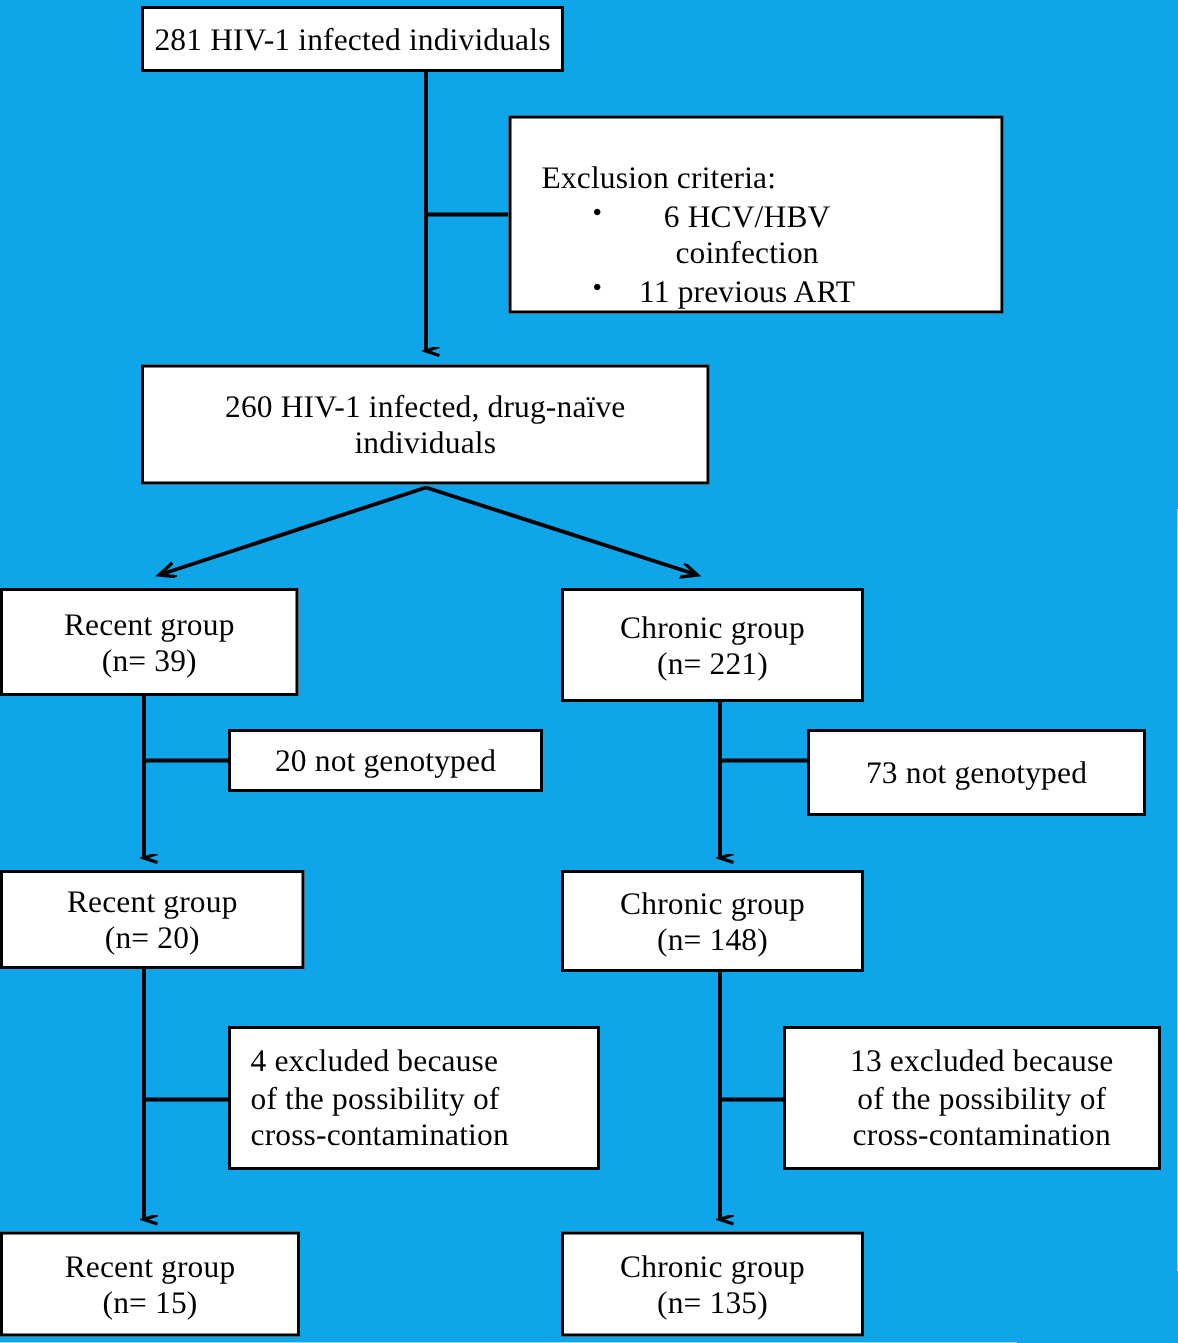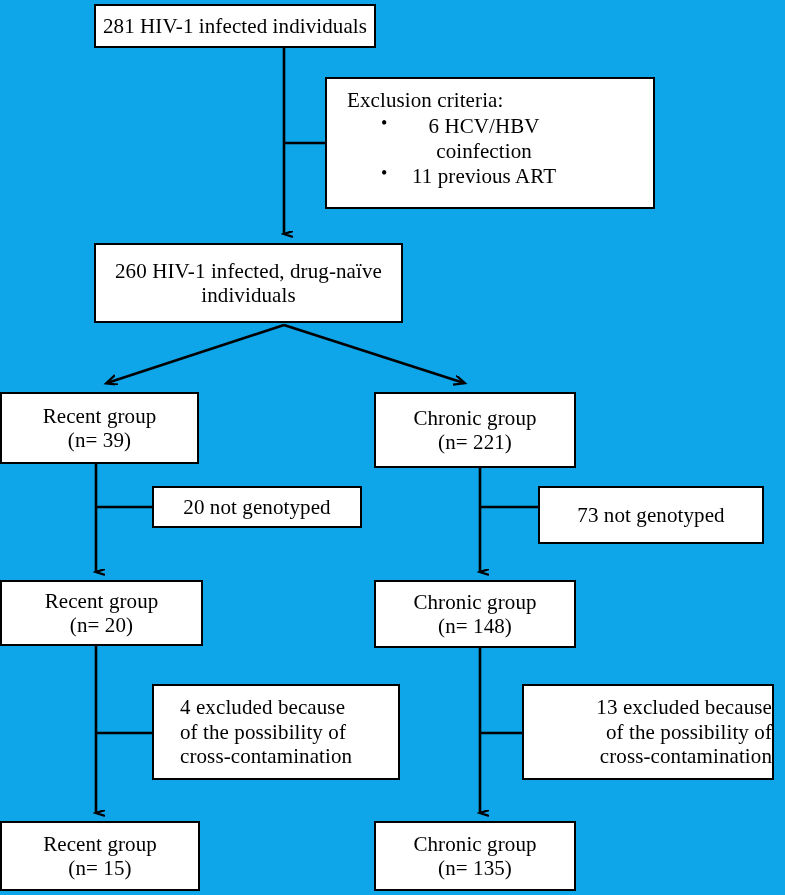--- a/index.html
+++ b/index.html
@@ -42,38 +42,38 @@
     letter-spacing: 0.1px;
     z-index: 2;
   }
   .node .line {
     display: block;
     white-space: nowrap;
   }
 
   
   #node-top        { left: 94px;  top: 4px;   width: 282px; height: 44px; }
-  #node-exclusion  { left: 325px; top: 77px;  width: 330px; height: 132px;
-                     align-items: flex-start; justify-content: flex-start;
+  #node-exclusion  { left: 339px; top: 77px;  width: 330px; height: 132px;
+                     align-items: flex-start; justify-content: flex-end;
                      padding: 9px 8px 0 20px; }
-  #node-eligible   { left: 94px;  top: 243px; width: 309px; height: 80px; }
+  #node-eligible   { left: 94px;  top: 243px; width: 379px; height: 80px; }
 
   #node-recent-1   { left: 0px;   top: 392px; width: 199px; height: 72px; }
   #node-chronic-1  { left: 374px; top: 392px; width: 202px; height: 76px; }
 
   #node-ng-left    { left: 152px; top: 486px; width: 210px; height: 42px; }
   #node-ng-right   { left: 538px; top: 486px; width: 226px; height: 58px; }
 
   #node-recent-2   { left: 0px;   top: 580px; width: 203px; height: 66px; }
   #node-chronic-2  { left: 374px; top: 580px; width: 202px; height: 68px; }
 
   #node-exc-left   { left: 152px; top: 684px; width: 248px; height: 96px;
-                     align-items: flex-start; text-align: left; padding-left: 26px; }
+                     align-items: flex-start; text-align: left; padding-left: 13px; }
   #node-exc-right  { left: 522px; top: 684px; width: 252px; height: 96px;
-                     align-items: flex-end; text-align: left; padding-left: 13px; }
+                     align-items: center; text-align: left; padding-left: 13px; }
 
   #node-recent-3   { left: 0px;   top: 821px; width: 200px; height: 70px; }
   #node-chronic-3  { left: 374px; top: 821px; width: 202px; height: 70px; }
 
   
   .excl-title { display: block; margin-bottom: 2px; }
   .excl-list  { list-style: none; margin: 0; padding: 0 0 0 34px; }
   .excl-list li {
     position: relative;
     padding-left: 31px;

